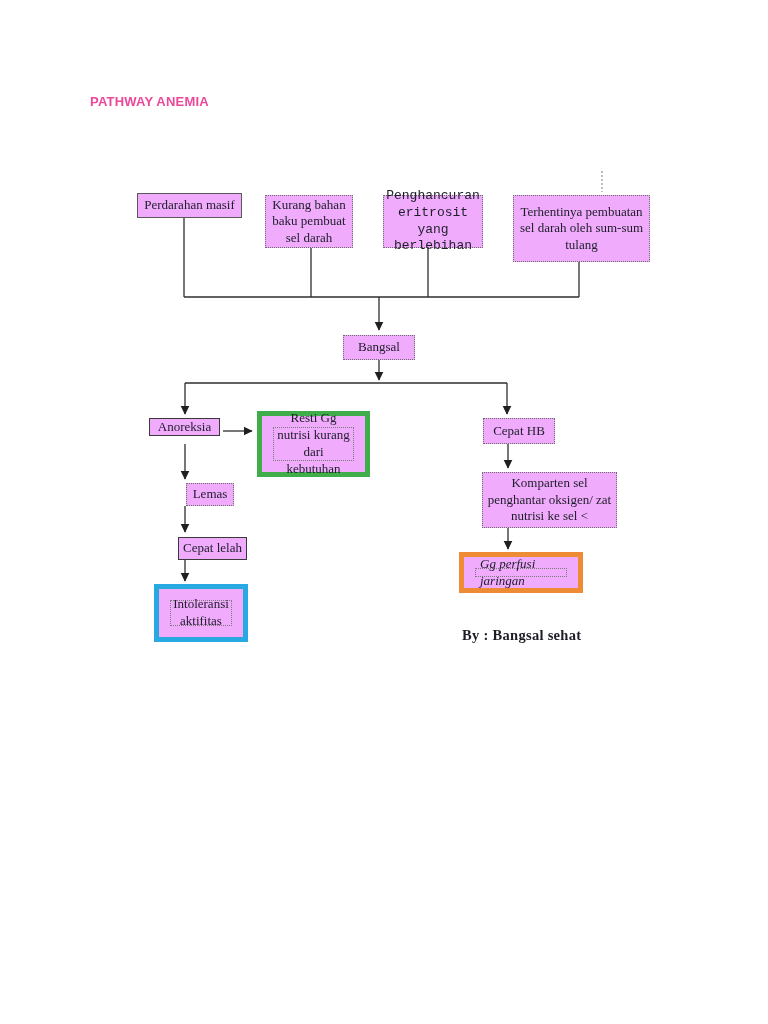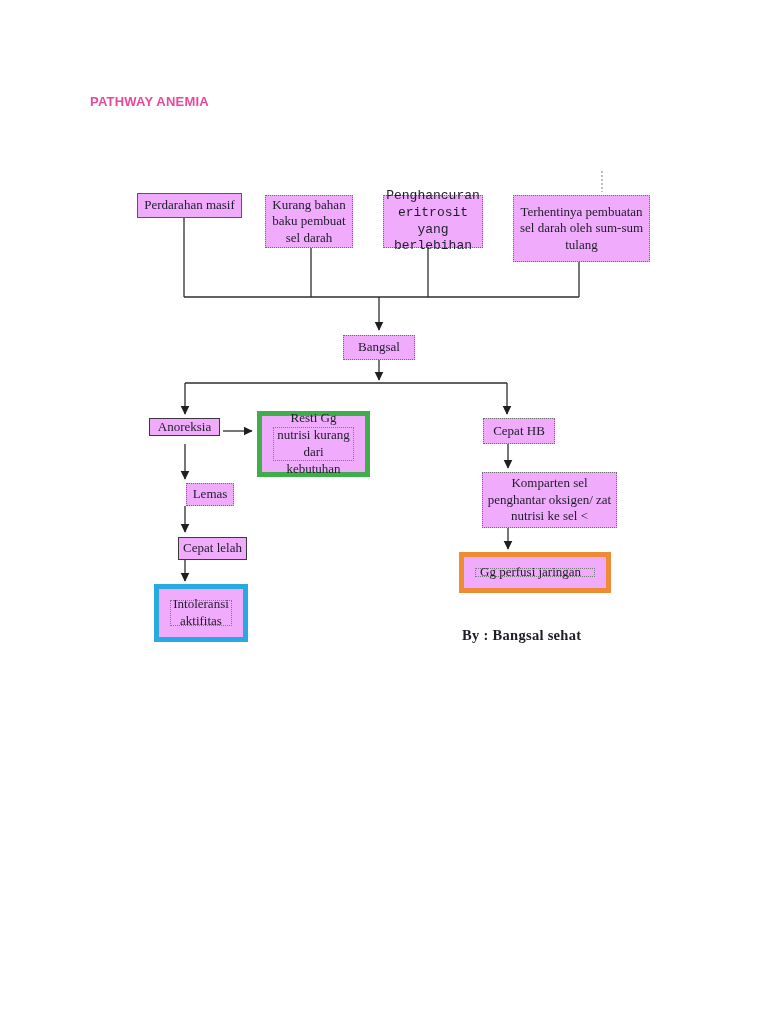--- a/index.html
+++ b/index.html
@@ -144,19 +144,19 @@
   <div class="node dark-border" style="left:151px; top:537px; width:69px; height:23px;margin-left:27px;">Cepat lelah</div>
 
   <div class="frame" style="left: 154px; top: 584px; width: 94px; height: 58px; border-color: rgb(41, 169, 225);">
     <div class="inner">Intoleransi aktifitas</div>
   </div>
 
   <div class="node dotted" style="left:483px; top:418px; width:72px; height:26px;">Cepat HB</div>
 
   <div class="node dotted" style="left:482px; top:472px; width:135px; height:56px;">Komparten sel penghantar oksigen/ zat nutrisi ke sel &lt;</div>
 
-  <div class="frame" style="left: 459px; top: 552px; width: 152px; height: 41px; border-color: rgb(238, 140, 53);">
+  <div class="frame" style="left: 459px; top: 552px; width: 124px; height: 41px; border-color: rgb(238, 140, 53); font-style: italic;">
     <div class="inner left-text">Gg perfusi jaringan</div>
   </div>
 
   <div class="byline">By : Bangsal sehat</div>
 
 </div>
 
 </body></html>

